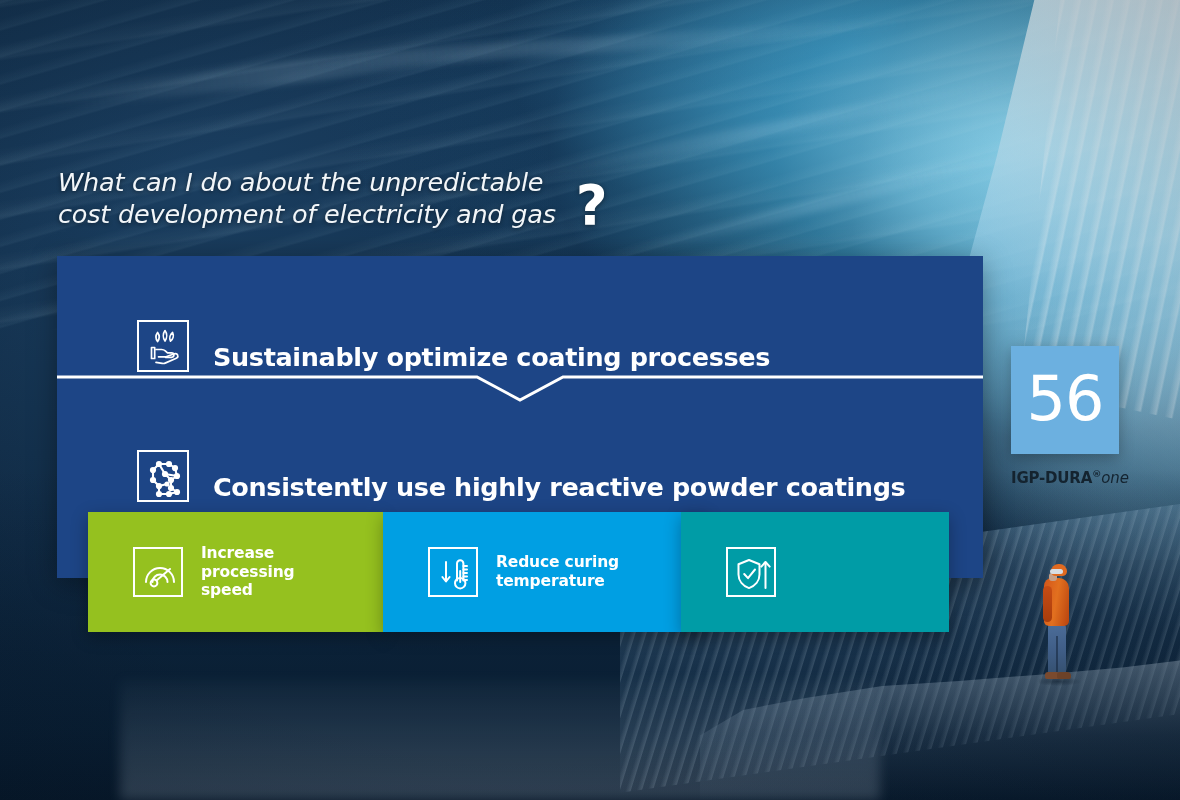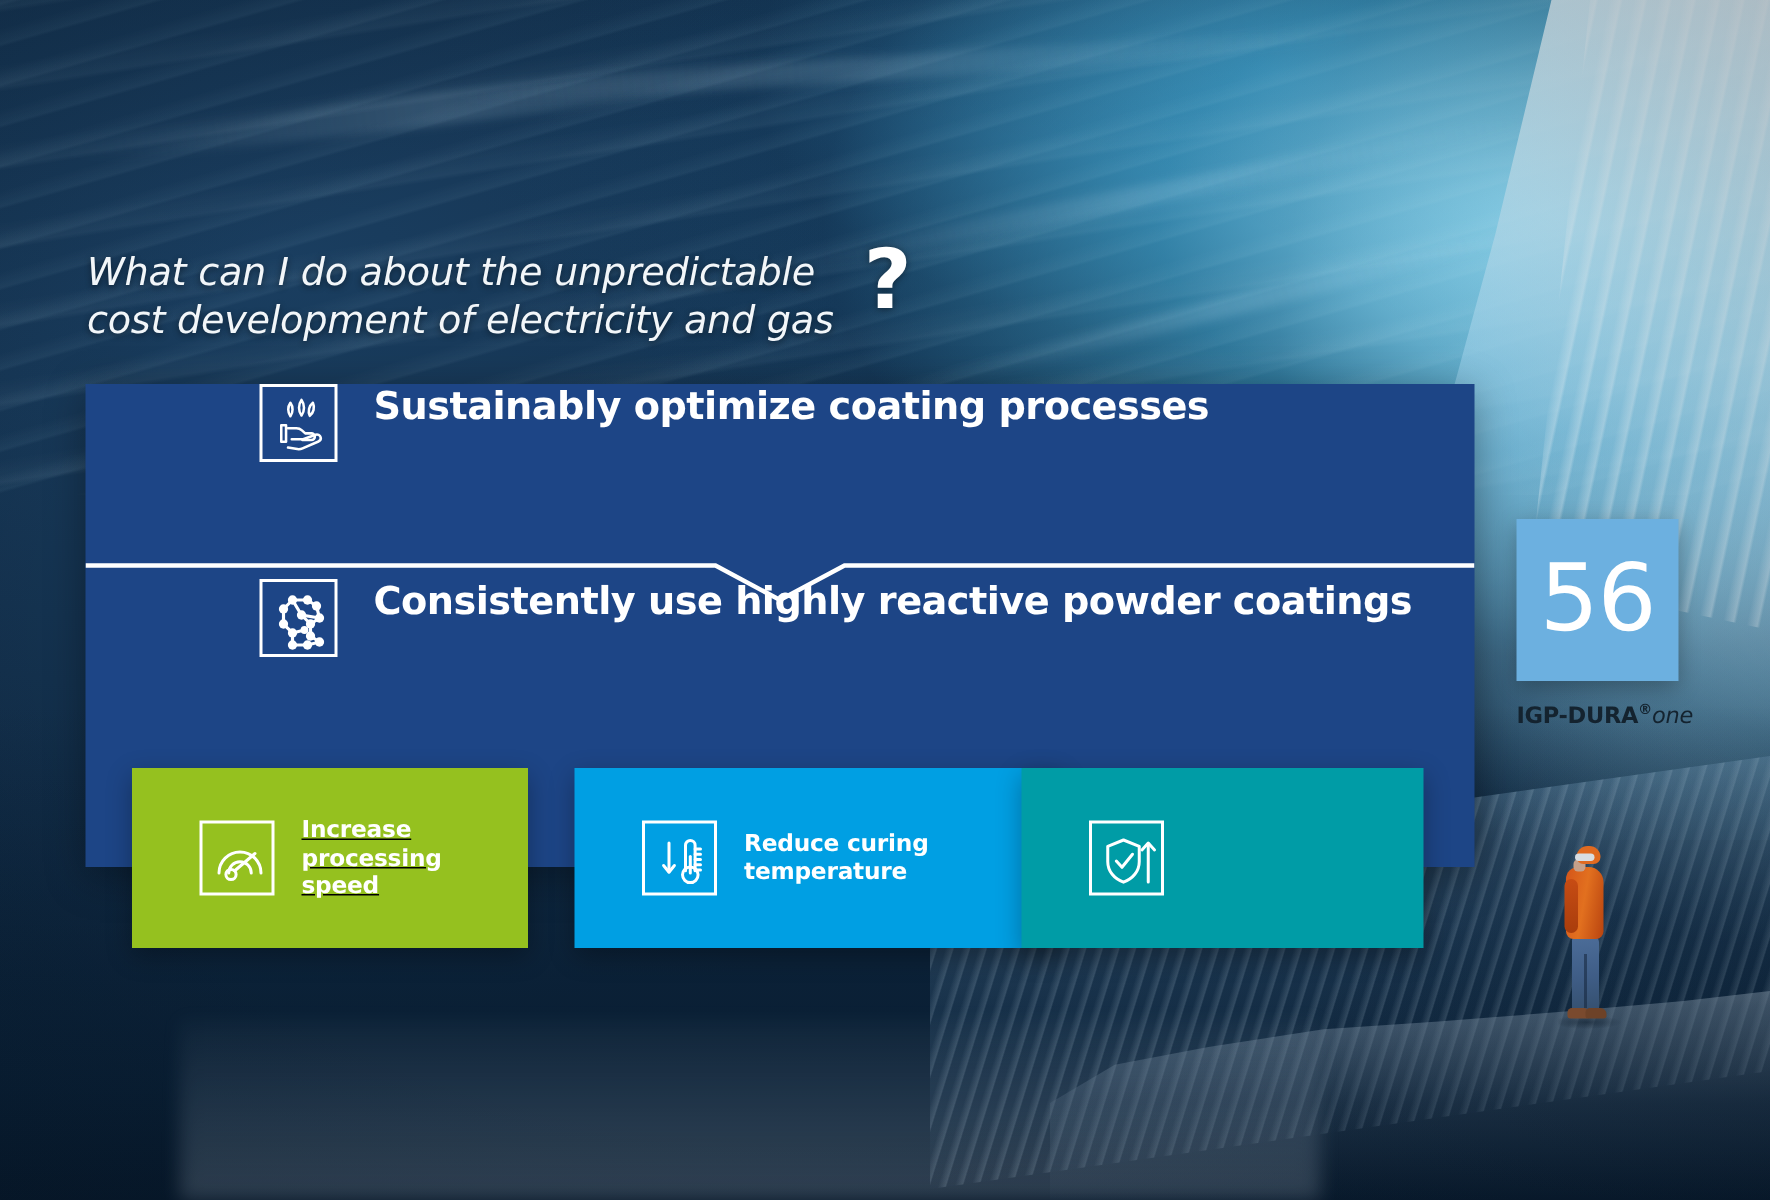--- a/index.html
+++ b/index.html
@@ -87,21 +87,21 @@
   .p-arm { position: absolute; left: 8px; top: 22px; width: 9px; height: 36px; background: linear-gradient(180deg, #c74c14 0%, #a93d0c 100%); border-radius: 5px; }
   .p-legs { position: absolute; left: 13px; top: 60px; width: 18px; height: 50px; background: linear-gradient(175deg, #4c6d99 0%, #3f5d86 55%, #35506f 100%); border-radius: 3px 4px 2px 2px; }
   .p-leg-split { position: absolute; left: 21px; top: 72px; width: 2px; height: 36px; background: rgba(20,36,58,0.55); }
   .p-boot1 { position: absolute; left: 10px; top: 108px; width: 15px; height: 7px; background: #7a4a2e; border-radius: 3px 4px 2px 2px; }
   .p-boot2 { position: absolute; left: 22px; top: 108px; width: 14px; height: 7px; background: #6d4228; border-radius: 3px 4px 2px 2px; }
   .p-shadow { position: absolute; left: 4px; top: 113px; width: 42px; height: 9px; background: radial-gradient(ellipse at 45% 50%, rgba(10,25,40,0.5) 0%, rgba(10,25,40,0) 72%); }
 
   
   .headline {
     position: absolute; left: 58px; top: 166px;
-    display: flex; align-items: flex-start; gap: 14px;
+    display: flex; align-items: flex-end; gap: 14px;
   }
   .headline-text {
     font-family: "DejaVu Sans", sans-serif;
     font-style: italic; font-weight: 400;
     font-size: 25.5px; line-height: 1.26;
     color: #f2f6f9;
     letter-spacing: -0.2px;
     text-shadow: 0 1px 4px rgba(0,0,0,0.45);
     white-space: pre-line;
   }
@@ -114,23 +114,23 @@
   }
 
   
   .panel {
     position: absolute; left: 57px; top: 256px;
     width: 926px; height: 322px;
     background: #1d4586;
     box-shadow: 0 6px 26px rgba(0,0,0,0.35);
   }
   .panel-row {
-    position: absolute; left: 16px; width: 100%;
-    display: flex; align-items: flex-start;
-    padding-left: 100px;
+    position: absolute; left: 0; width: 100%;
+    display: flex; align-items: flex-end;
+    padding-left: 80px;
   }
   .panel-row.r1 { top: 0; height: 116px; }
   .panel-row.r2 { top: 130px; height: 116px; }
 
   .icon-box {
     width: 52px; height: 52px;
     border: 2.2px solid #ffffff;
     flex: 0 0 52px;
     position: relative;
   }
@@ -156,21 +156,21 @@
     box-shadow: 0 5px 16px rgba(0,0,0,0.30);
   }
   .card .icon-box { width: 50px; height: 50px; flex: 0 0 50px; border-width: 2.2px; }
   .card-label {
     margin-left: 18px;
     font-family: "DejaVu Sans", sans-serif;
     font-weight: 700; font-size: 15.5px; line-height: 1.22;
     color: #ffffff; letter-spacing: -0.15px;
     white-space: pre-line;
   }
-  #card-0 { left: 88px;  width: 264px; text-decoration: underline; }
+  #card-0 { left: 88px;  width: 295px; }
   #card-1 { left: 383px; width: 324px; }
   #card-2 { left: 681px; width: 268px; }
 
   
   .badge-wrap { position: absolute; left: 1011px; top: 318px; width: 108px; text-align: center; margin-top: 28px; }
   .badge-square {
     width: 108px; height: 108px;
     display: flex; align-items: center; justify-content: center;
     box-shadow: 0 4px 14px rgba(0,0,0,0.28);
   }

